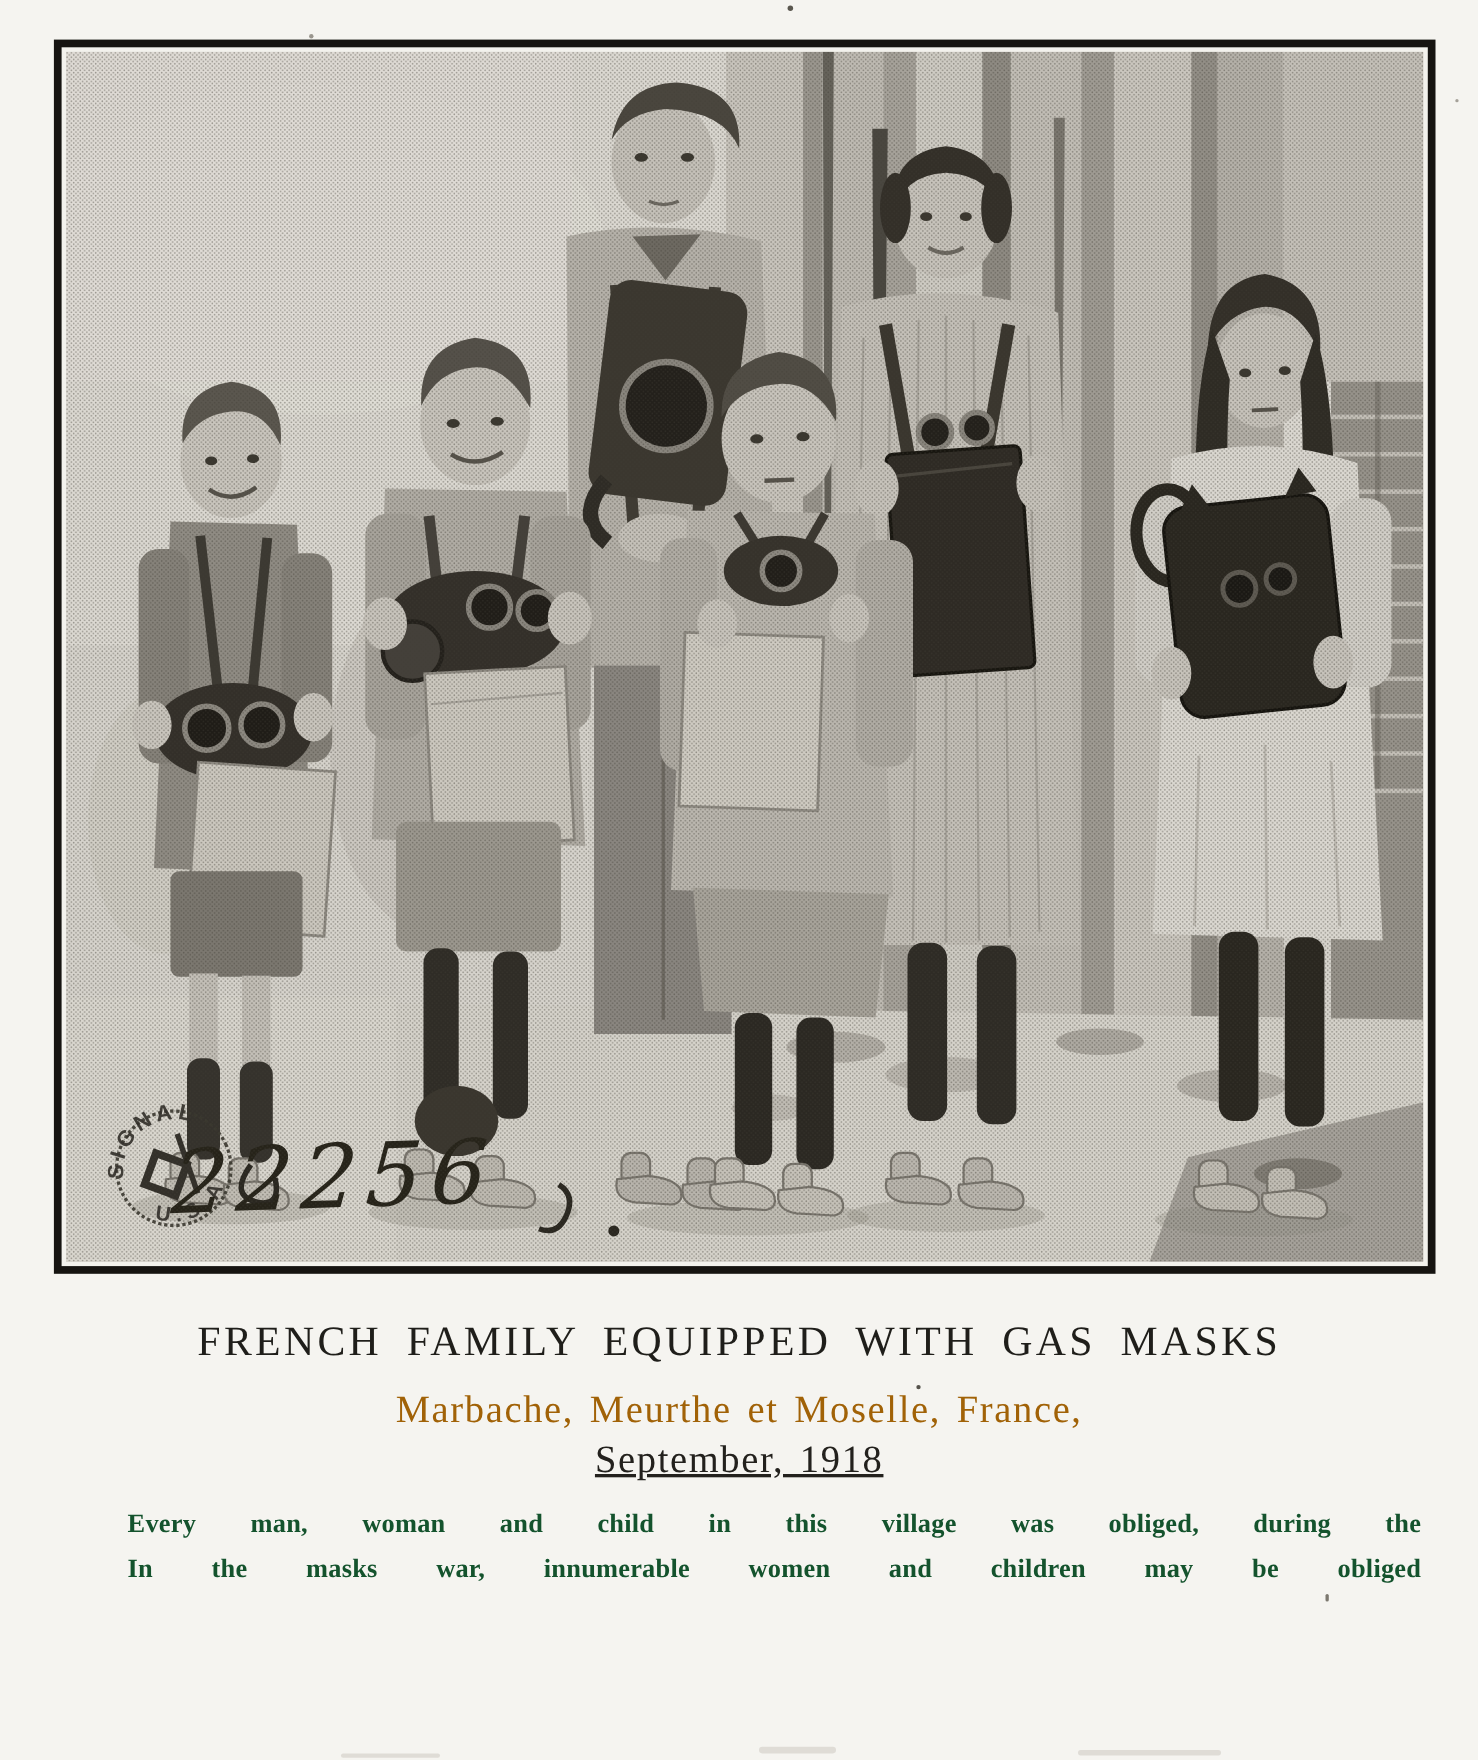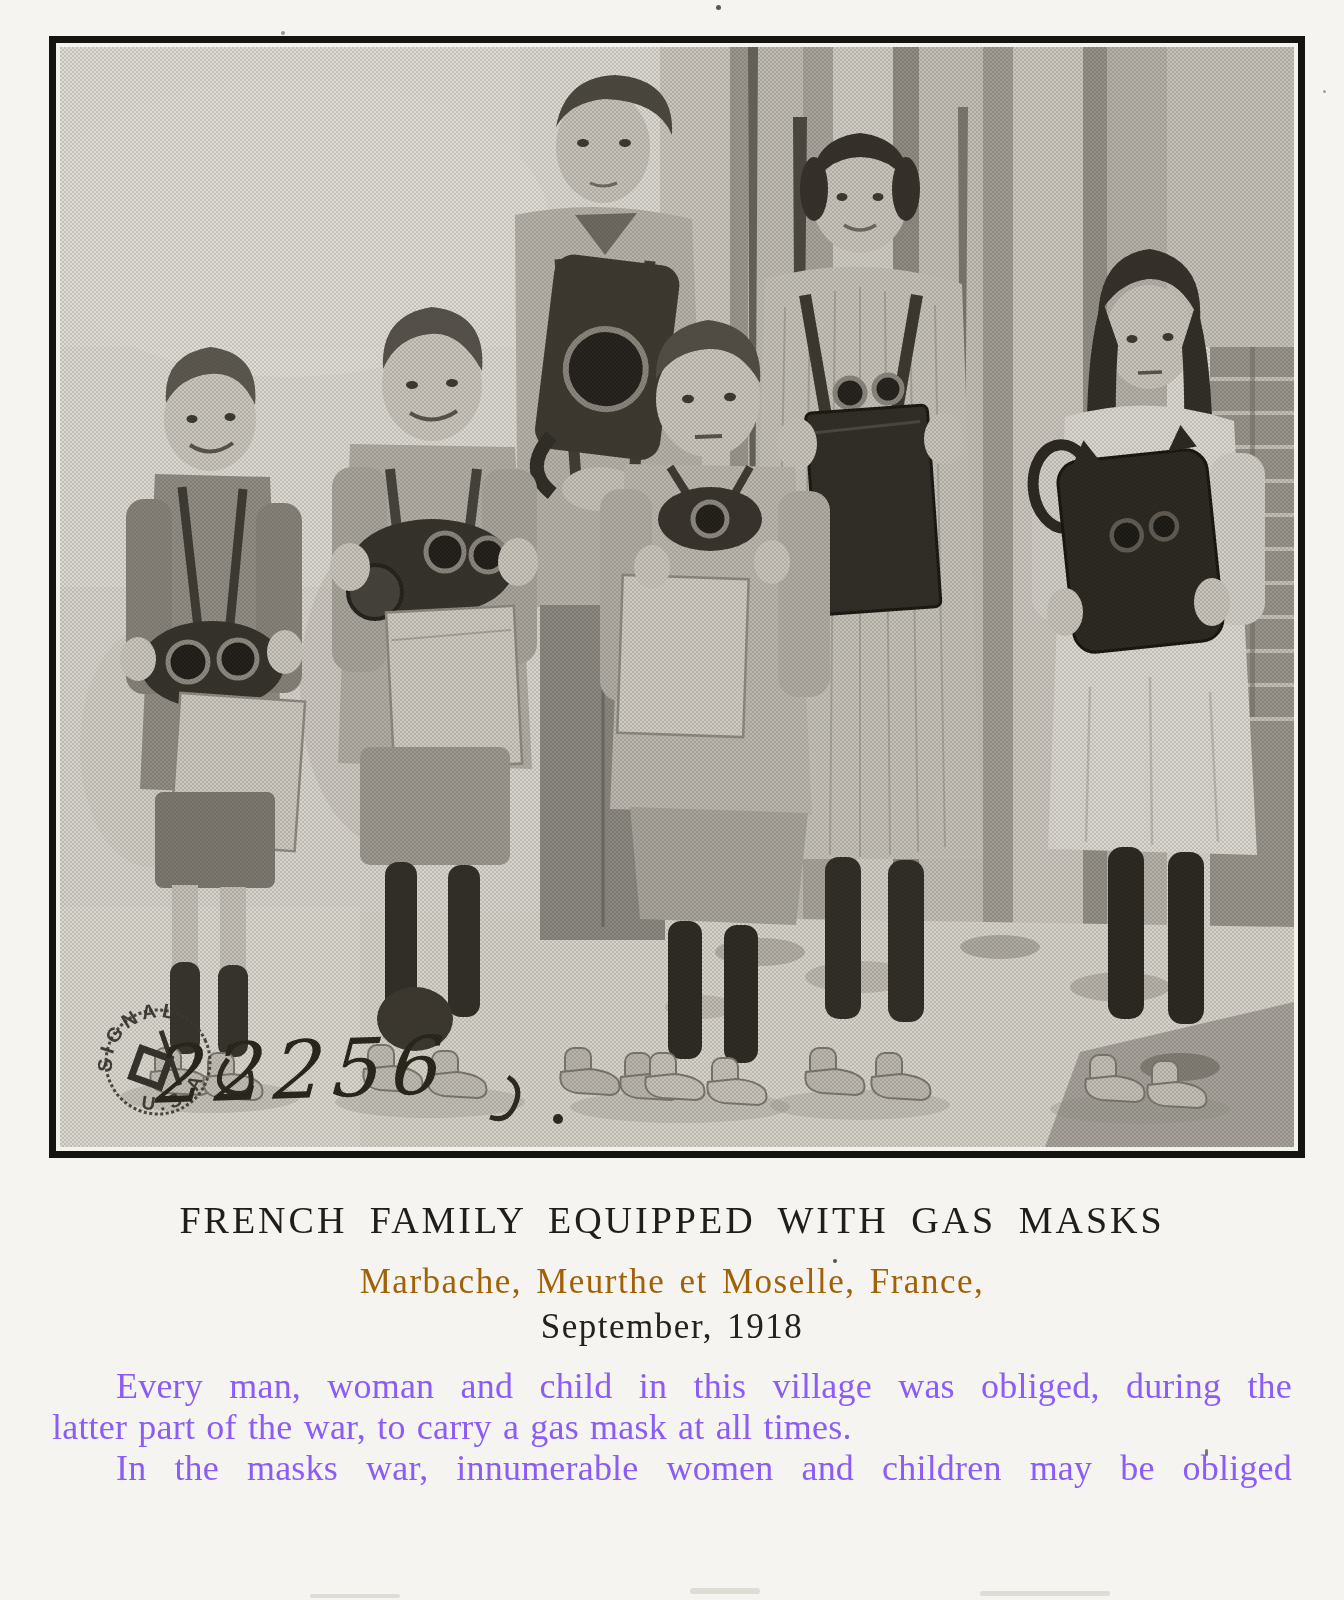--- a/index.html
+++ b/index.html
@@ -19,26 +19,27 @@
     position:absolute;top:1198px;left:0;width:1344px;text-align:center;
     font-size:38px;letter-spacing:3px;word-spacing:10px;color:#1f1e1a;
     white-space:nowrap;
   }
   .caption-sub1{
     position:absolute;top:1262px;left:0;width:1344px;text-align:center;
     font-size:35px;letter-spacing:1.5px;word-spacing:4px;color:#a16207;
   }
   .caption-sub2{
     position:absolute;top:1307px;left:0;width:1344px;text-align:center;
-    font-size:35px;letter-spacing:1.5px;word-spacing:4px;color:#23211d;
+    font-size:35px;letter-spacing:1.5px;word-spacing:4px;color:#23211d;text-decoration:underline;
   }
   .bodytext{
     position:absolute;top:1366px;left:52px;width:1240px;
-    font-size:36px;line-height:41px;letter-spacing:0.2px;word-spacing:2px;
-    color:#8b5cf6;
+    font-size:24px;line-height:41px;letter-spacing:0.2px;word-spacing:2px;
+    color:#14532d;
+    font-weight:bold;
   }
   .bline{text-align:justify;text-align-last:justify;}
   .bline.first{text-indent:64px;}
   .bline.end{text-align-last:left;}
   .smudge{position:absolute;background:#d9d6cf;border-radius:4px;opacity:.8;}
 </style>
 </head>
 <body>
 
 <div class="speck" style="left:716px;top:5px;width:5px;height:5px;background:#5a574f;"></div>
@@ -313,15 +314,14 @@
   <rect width="1234" height="1100" fill="url(#ht)" opacity="0.45"></rect>
 </svg>
 </div>
 
 <div class="caption-title">FRENCH FAMILY EQUIPPED WITH GAS MASKS</div>
 <div class="caption-sub1">Marbache, Meurthe et Moselle, France,</div>
 <div class="caption-sub2">September, 1918</div>
 
 <div class="bodytext">
   <div class="bline first">Every man, woman and child in this village was obliged, during the</div>
-  <div class="bline end">latter part of the war, to carry a gas mask at all times.</div>
   <div class="bline first">In the masks war, innumerable women and children may be obliged</div>
 </div>
 
 </body></html>

